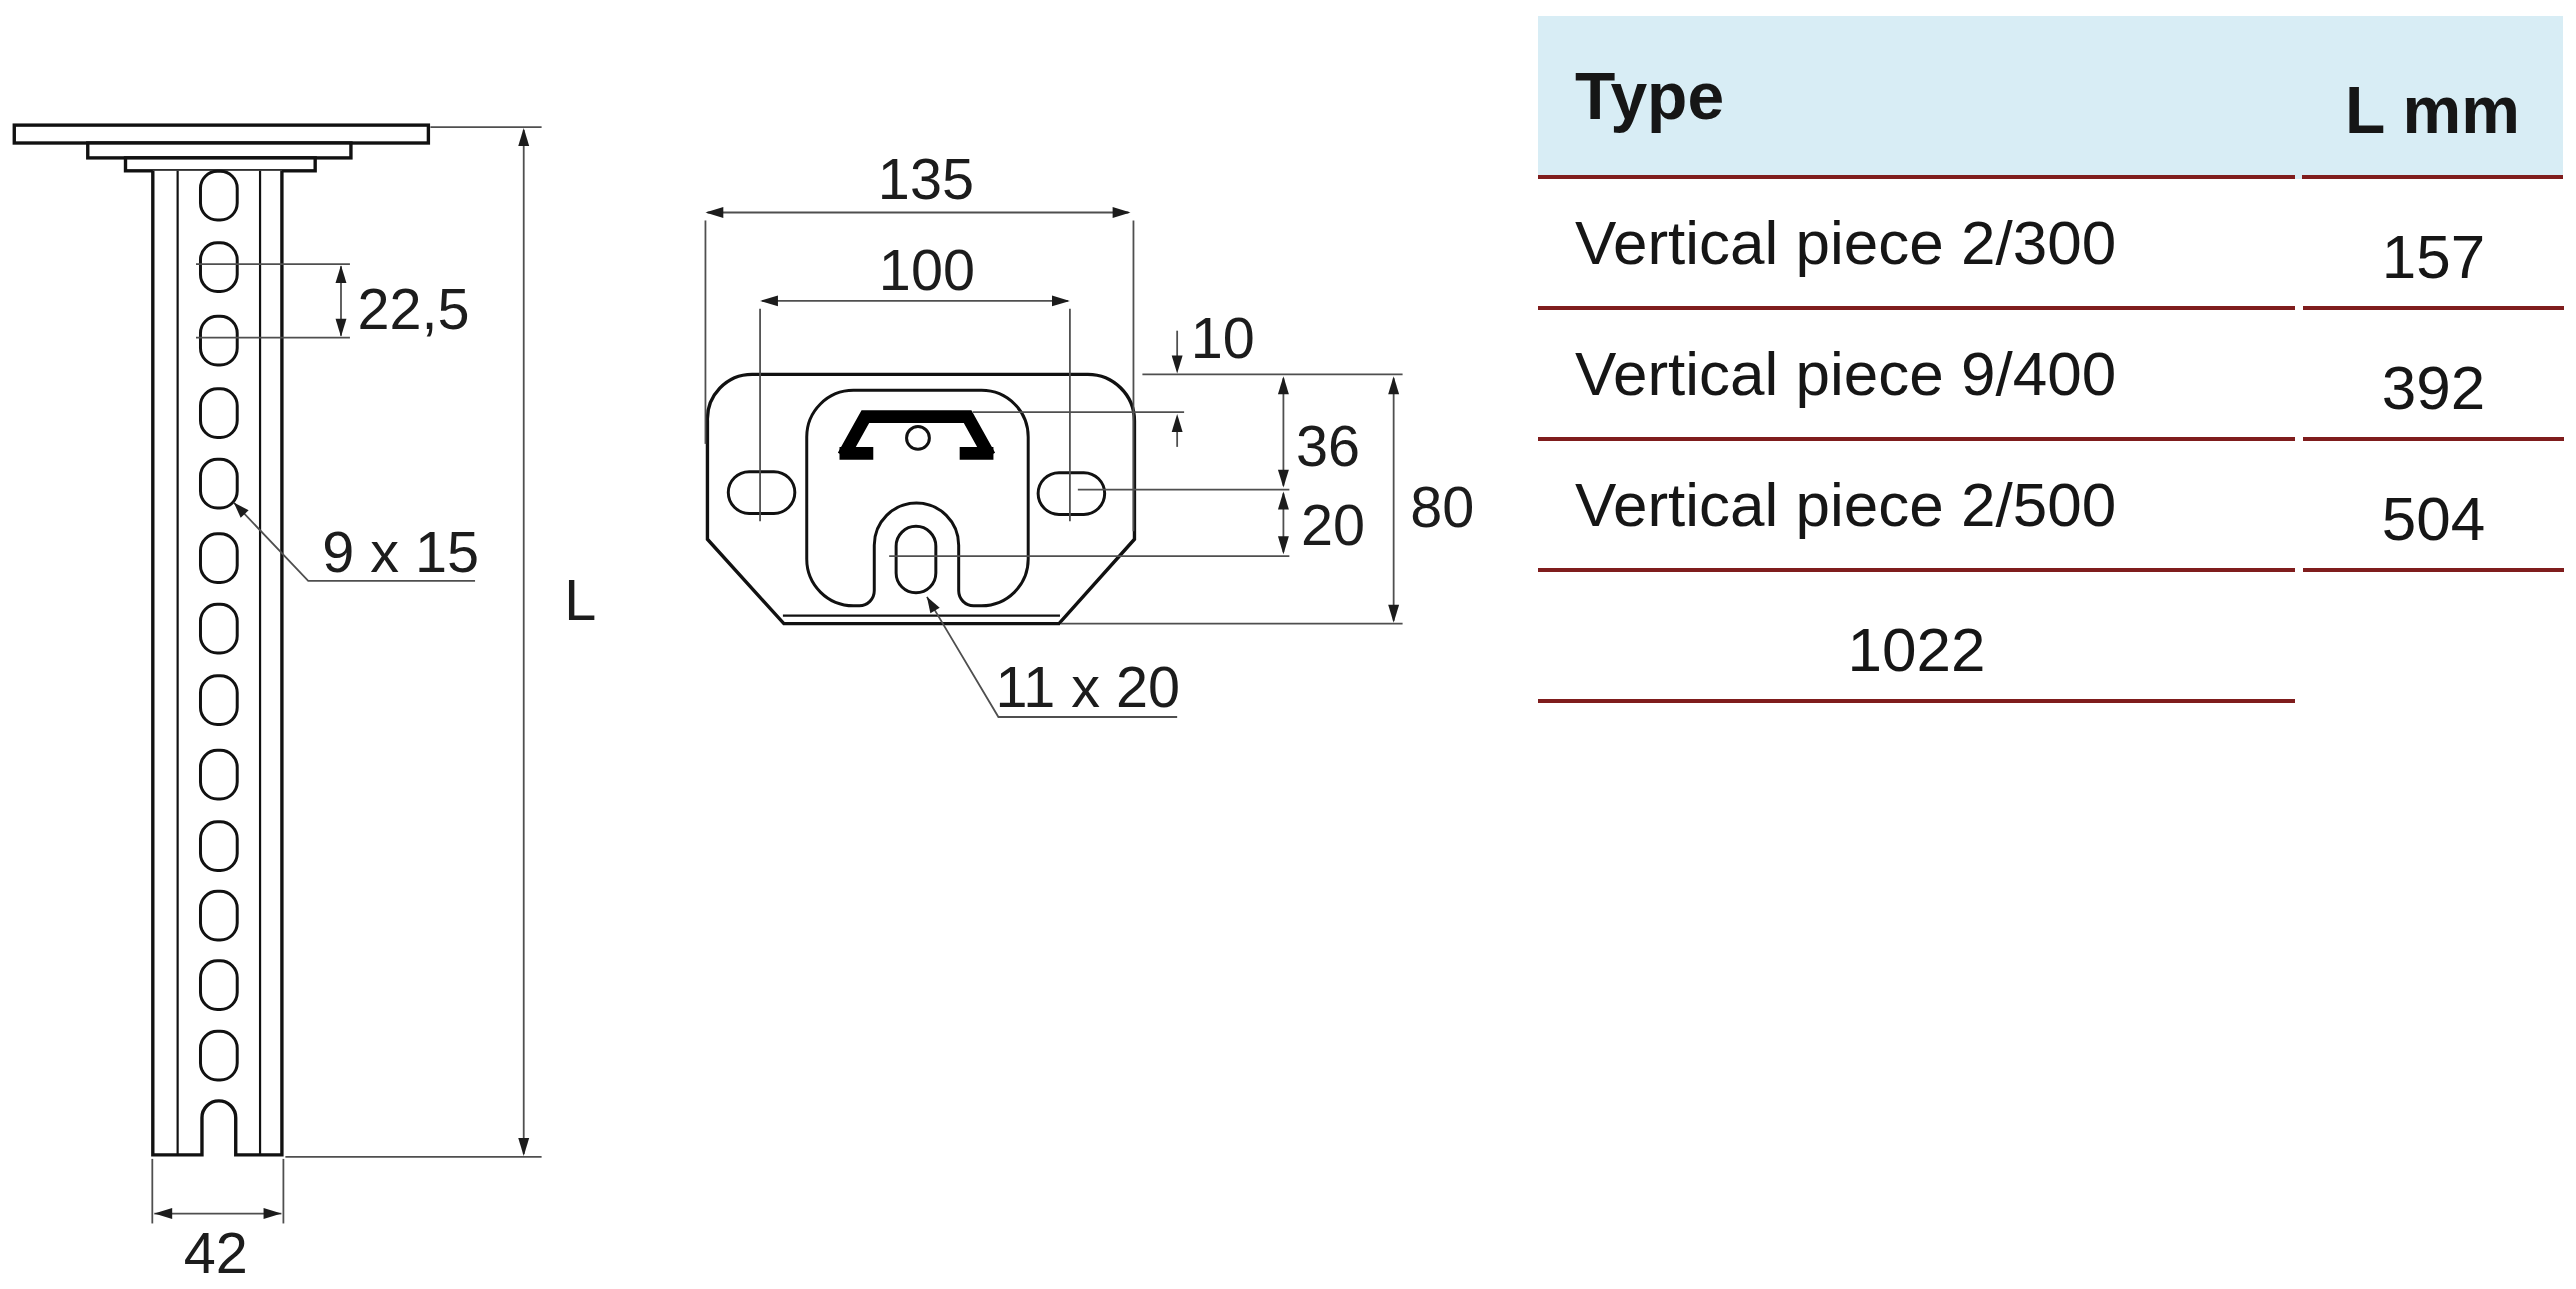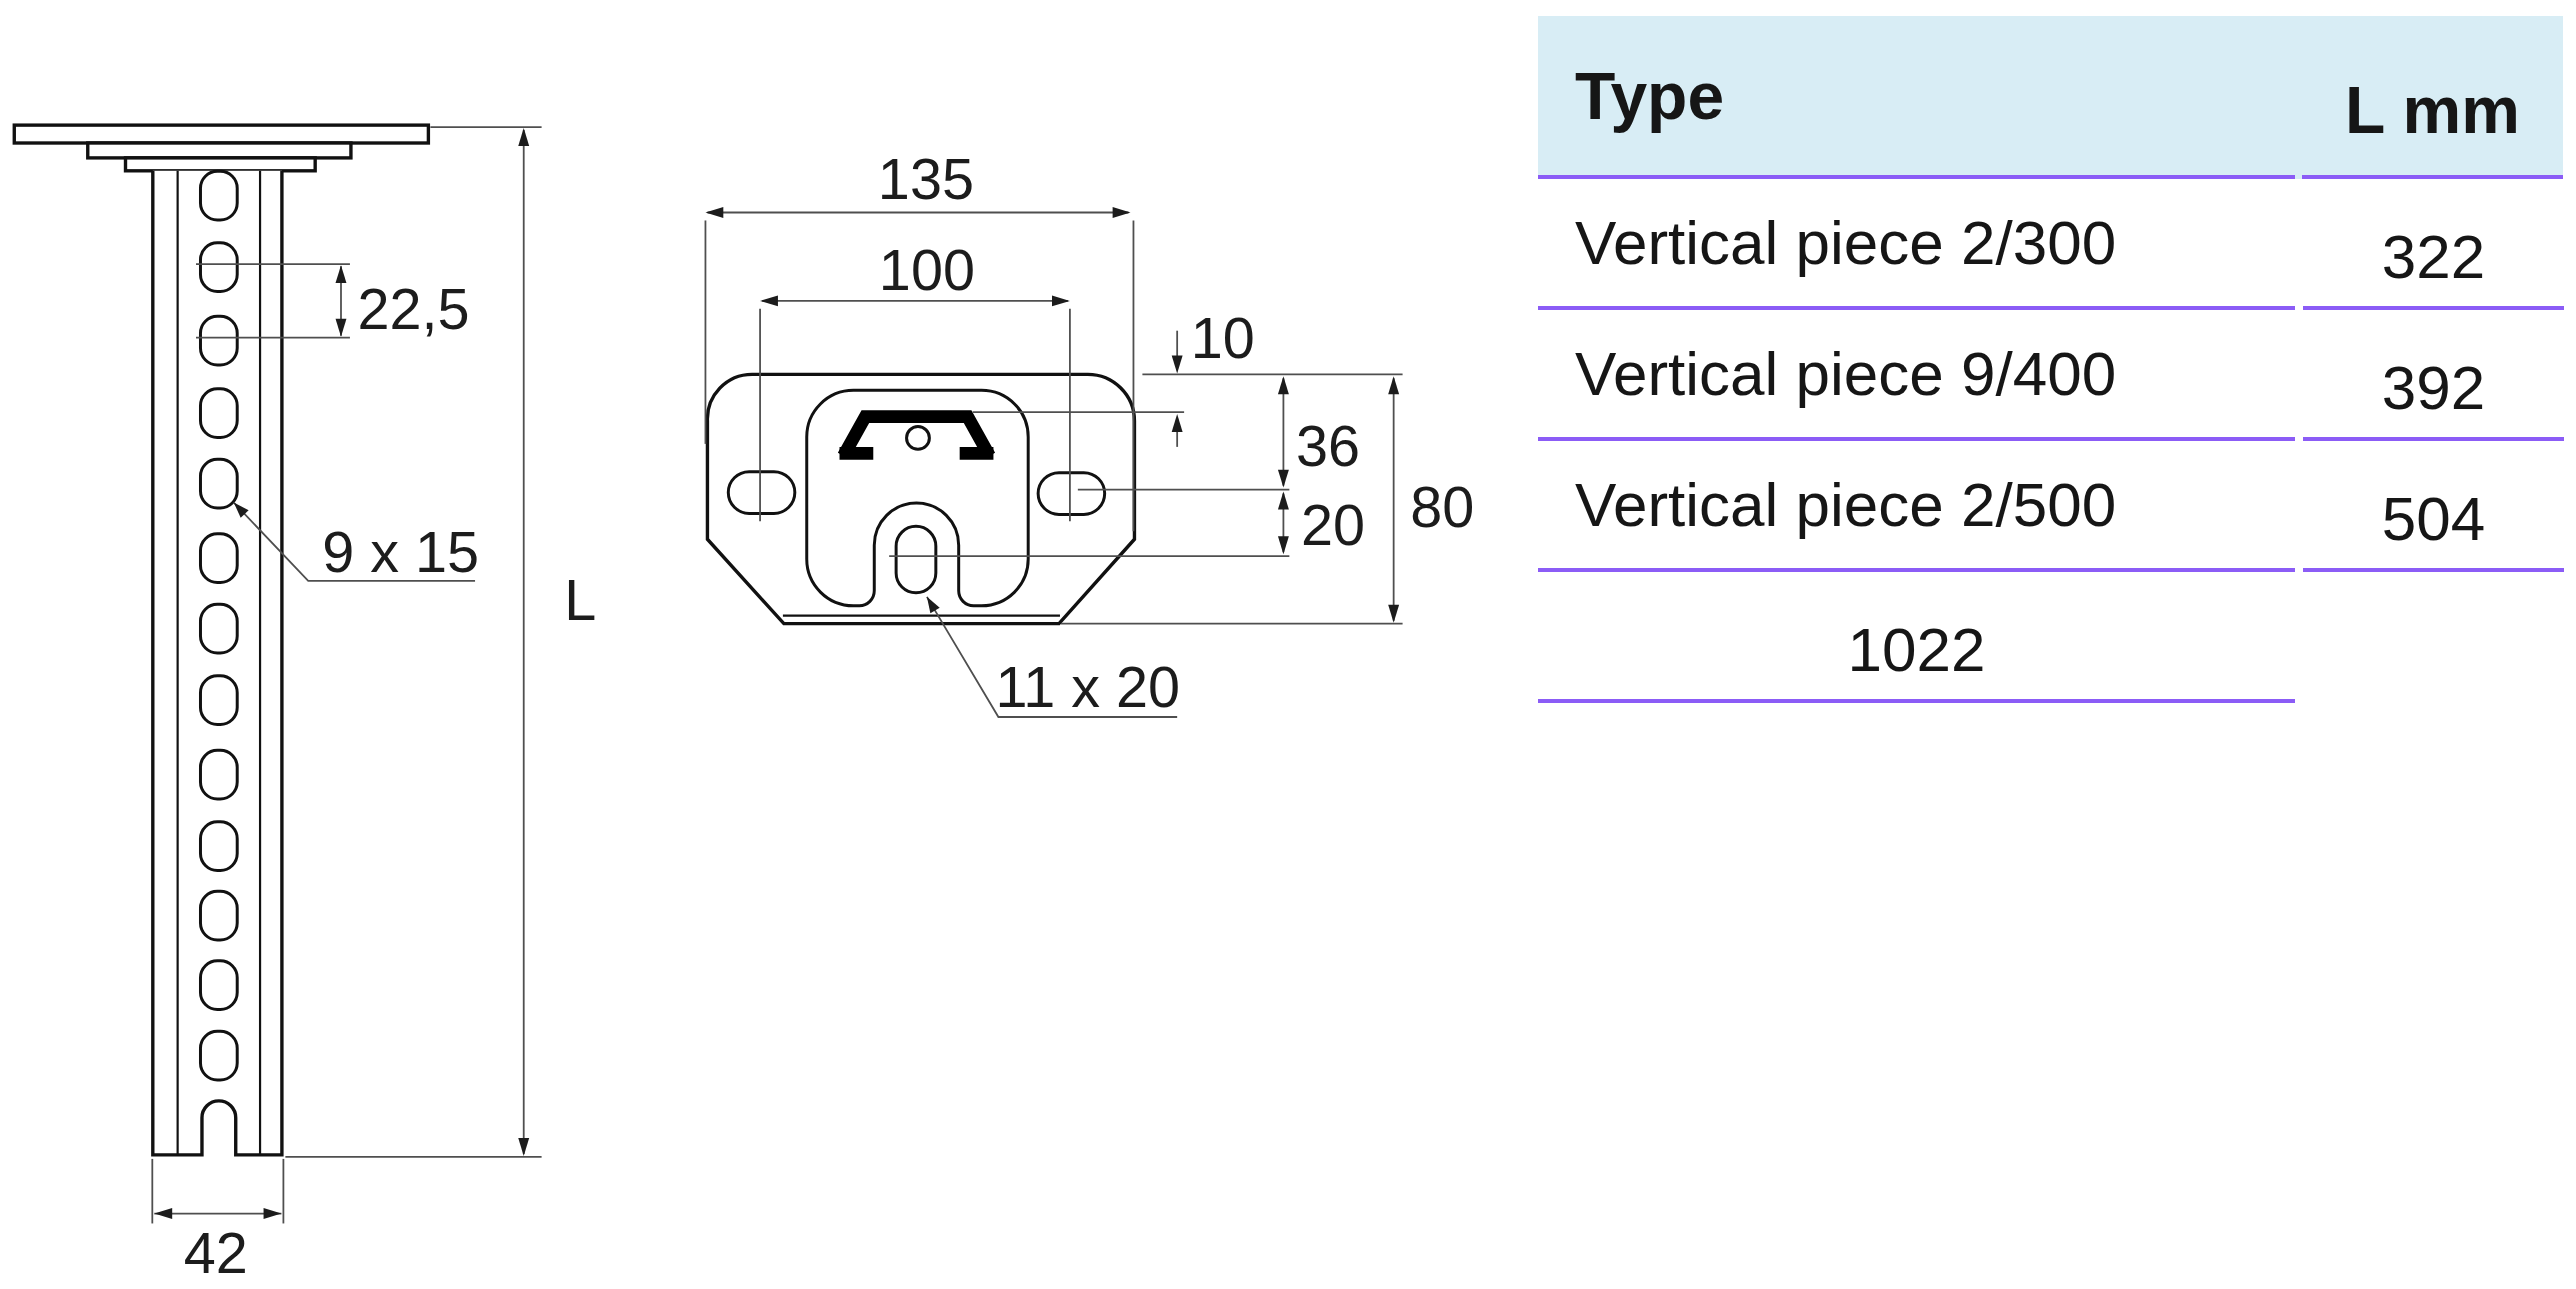--- a/index.html
+++ b/index.html
@@ -12,21 +12,21 @@
   .outline-thin{stroke:#111;stroke-width:2.2;fill:none;}
   .cut{stroke:#111;stroke-width:3;fill:#fff;}
   .dim{stroke:#4f4f4f;stroke-width:1.8;fill:none;}
   .arrow{fill:#1c1c1c;stroke:none;}
   .heavy{stroke:#000;stroke-width:13;fill:none;}
 
   .spec-table{position:absolute;left:1538px;top:16px;width:1025px;color:#161616;}
   .t-row{display:grid;grid-template-columns:757px 261px;column-gap:7px;}
   .t-head{background:#d8edf5;height:163px;font-weight:bold;font-size:66px;}
   .t-body{height:131px;font-size:62px;gap:8px;}
-  .cell{display:flex;align-items:center;border-bottom:4px solid #8b5cf6;}
+  .cell{display:flex;align-items:center;border-bottom:4px solid #7f1d1d;}
   .type-cell{padding-left:37px;}
   .num-cell{justify-content:center;margin-top:28px;}
 </style>
 </head>
 <body>
 
 <div class="drawing-wrap">
 <svg width="1540" height="1289" viewBox="0 0 1550 1298">
 
   <g>
@@ -168,21 +168,21 @@
 </svg>
 </div>
 
 <div class="spec-table">
   <div class="t-row t-head">
     <div class="cell type-cell">Type</div>
     <div class="cell num-cell">L mm</div>
   </div>
   <div class="t-row t-body">
     <div class="cell type-cell">Vertical piece 2/300</div>
-    <div class="cell num-cell">322</div>
+    <div class="cell num-cell">157</div>
   </div>
   <div class="t-row t-body">
     <div class="cell type-cell">Vertical piece 9/400</div>
     <div class="cell num-cell">392</div>
   </div>
   <div class="t-row t-body">
     <div class="cell type-cell">Vertical piece 2/500</div>
     <div class="cell num-cell">504</div>
   </div>
   <div class="t-row t-body">

